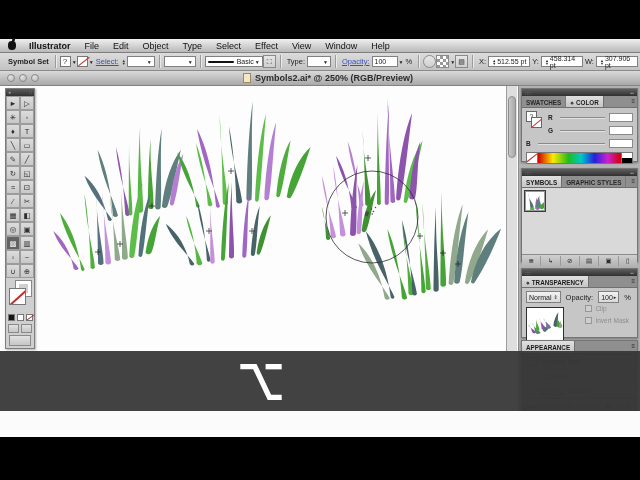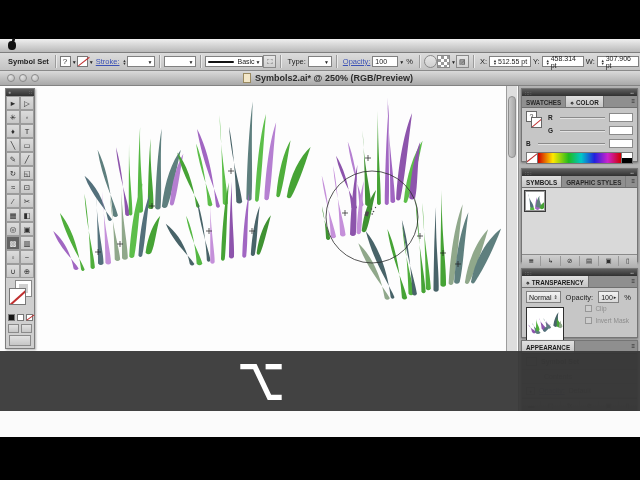--- a/index.html
+++ b/index.html
@@ -143,32 +143,44 @@
   .footer-white{position:absolute;left:0;top:411px;width:640px;height:26px;background:#fbfbfb;z-index:21;}
   .footer-black{position:absolute;left:0;top:437px;width:640px;height:43px;background:#000;z-index:21;}
 </style>
 </head>
 <body>
 
 <div class="frame">
 
   <div class="menubar">
     <span class="apple"></span>
+    <span id="menu-items" style="display: flex;">
+        <span class="menu-item b">Illustrator</span>
+        <span class="menu-item">File</span>
+        <span class="menu-item">Edit</span>
+        <span class="menu-item">Object</span>
+        <span class="menu-item">Type</span>
+        <span class="menu-item">Select</span>
+        <span class="menu-item">Effect</span>
+        <span class="menu-item">View</span>
+        <span class="menu-item">Window</span>
+        <span class="menu-item">Help</span>
+      </span>
   </div>
 
   <div class="controlbar">
     <span class="cb-label" style="font-weight:bold">Symbol Set</span>
     <span class="cb-sep"></span>
     <span class="swatch">
         <span class="q">?</span>
       </span>
     <span class="cb-dd">▼</span>
     <span class="swatch none-slash"></span>
     <span class="cb-dd">▼</span>
-    <span class="cb-link">Stroke:</span>
+    <span class="cb-link">Select:</span>
     <span class="stepper">
         <span>▲</span>
         <span>▼</span>
       </span>
     <span class="cb-box" style="width:28px;justify-content:flex-end">
         <span class="cb-dd">▼</span>
       </span>
     <span class="cb-sep"></span>
     <span class="cb-box" style="width:32px;justify-content:flex-end">
         <span class="cb-dd">▼</span>

